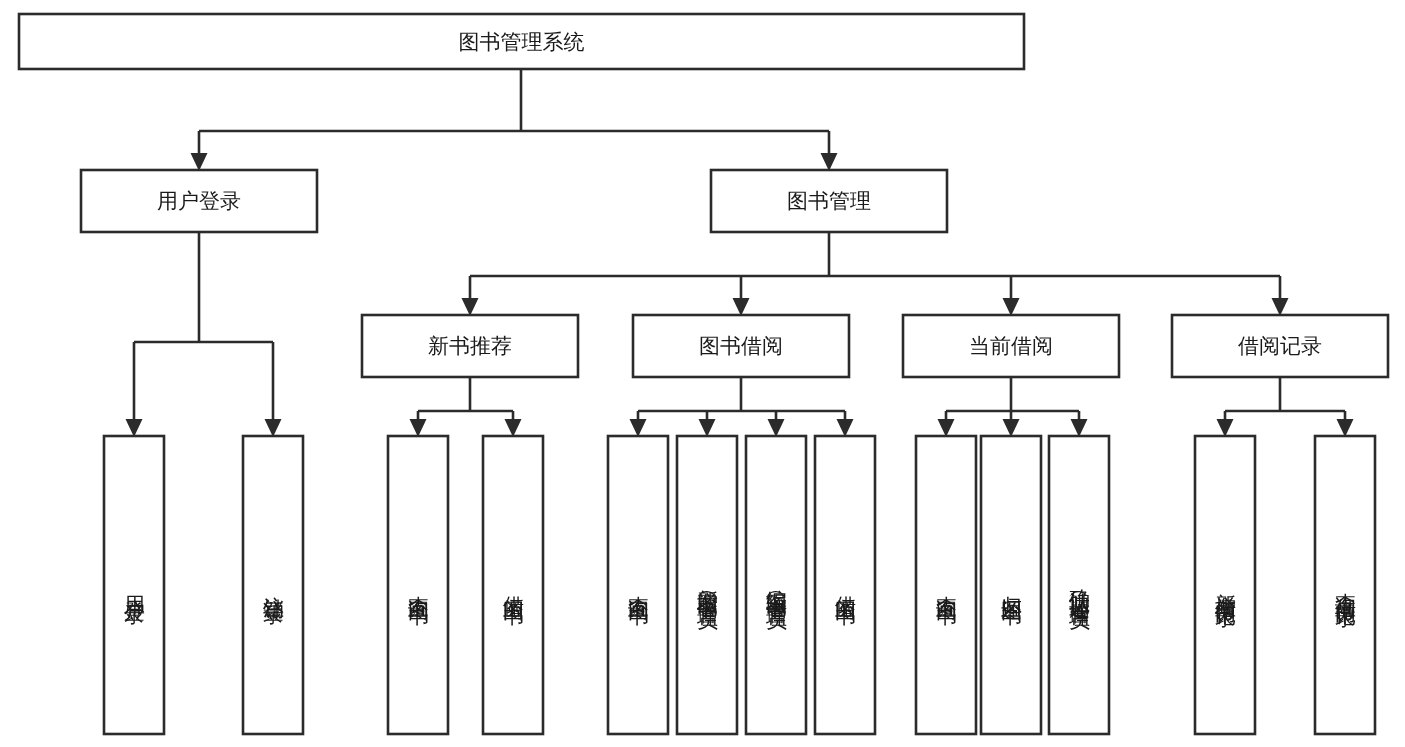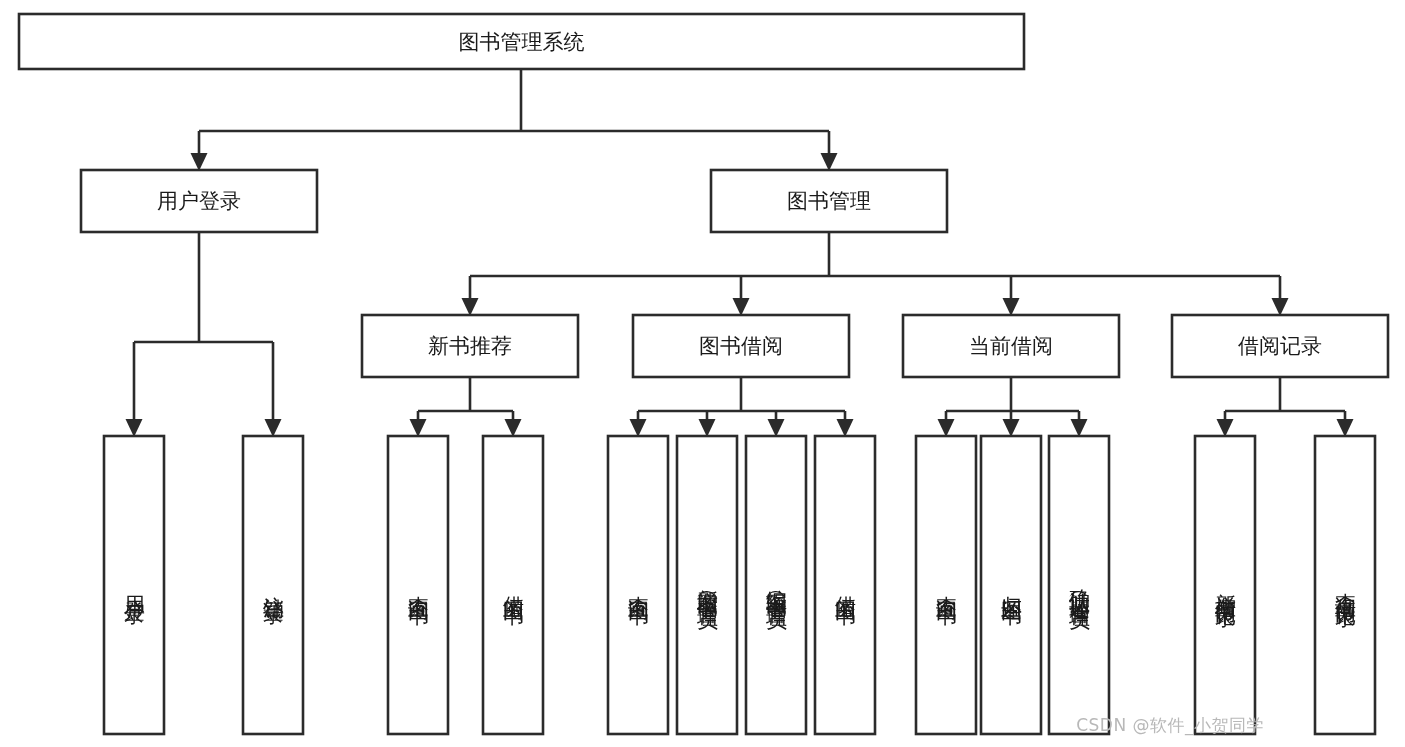--- a/index.html
+++ b/index.html
@@ -205,14 +205,13 @@
       <div class="leaf-label-wrap" style="left: 1049px; top: 448px; width: 60px; height: 274px; align-items: center;">
         <span class="leaf-label">确认归还（管理员）</span>
       </div>
       <div class="leaf-label-wrap" style="left: 1195px; top: 448px; width: 60px; height: 274px; align-items: center;">
         <span class="leaf-label">新增借阅记录</span>
       </div>
       <div class="leaf-label-wrap" style="left: 1315px; top: 448px; width: 60px; height: 274px; align-items: center;">
         <span class="leaf-label">查询借阅记录</span>
       </div>
     </div>
-  <div class="watermark">CSDN @软件_小贺同学</div>
 </div>
 
 </body></html>

